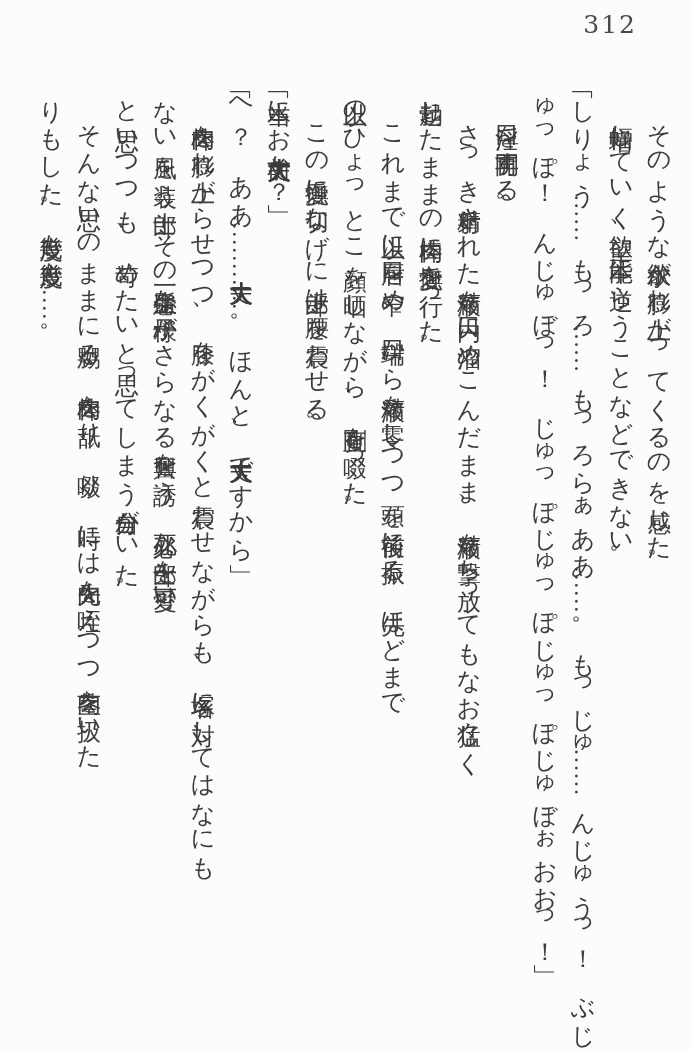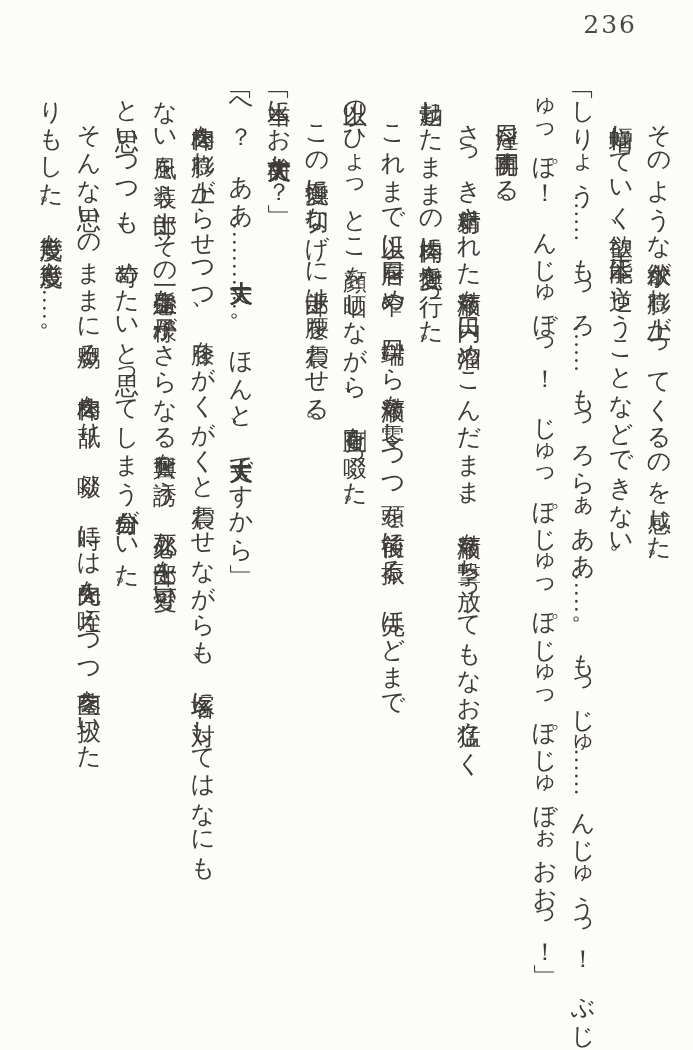--- a/index.html
+++ b/index.html
@@ -45,21 +45,21 @@
     white-space: nowrap;
   }
   .tline.indent {
     text-indent: 24px;
   }
 </style>
 </head>
 <body>
 
 <div class="page">
-  <div class="page-number">236</div>
+  <div class="page-number">312</div>
   <div class="text-columns">
       <div class="tline indent">そのような欲求が膨れ上がってくるのを感じた。</div>
       <div class="tline indent">増幅していく欲望、本能に逆らうことなどできない。</div>
       <div class="tline">「しりょう……もっろ……もっろらぁああ……。もっじゅ……んじゅうっ！　ぶじ</div>
       <div class="tline">ゅっぽ！　んじゅぼっ！　じゅっぽじゅっぽじゅっぽじゅぼぉおおっ！」</div>
       <div class="tline indent">口淫を再開する。</div>
       <div class="tline indent">さっき射精された精液を口内に溜めこんだまま、精液を撃ち放ってもなお猛々しく</div>
       <div class="tline">勃起したままの肉棒に愛撫を行った。</div>
       <div class="tline indent">これまで以上に口唇を窄め、口端から精液を零しつつ頭を前後に振る。先ほどまで</div>
       <div class="tline">以上のひょっとこ顔を晒しながら、剛直を啜った。</div>

